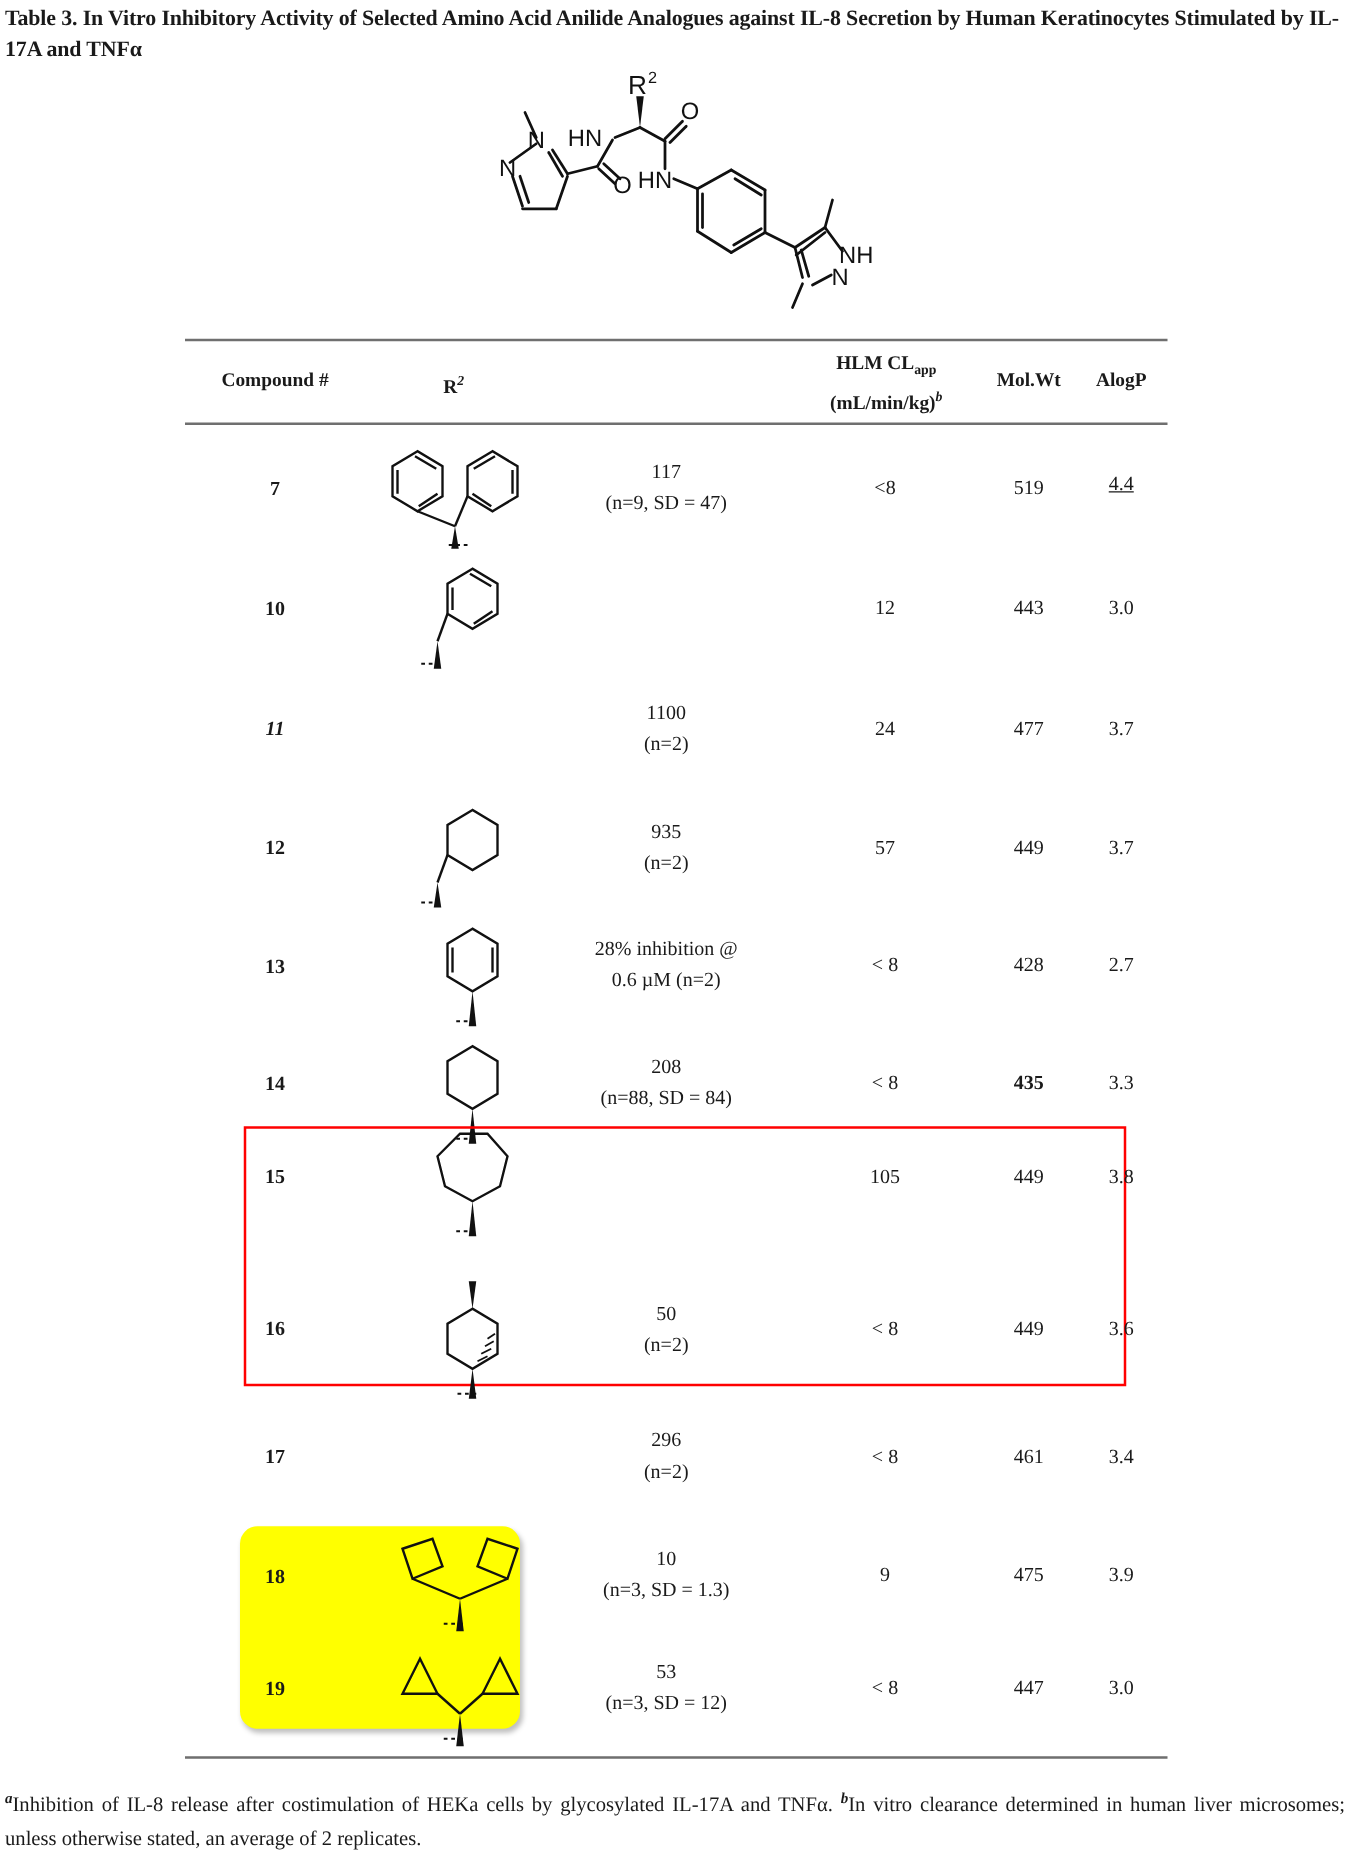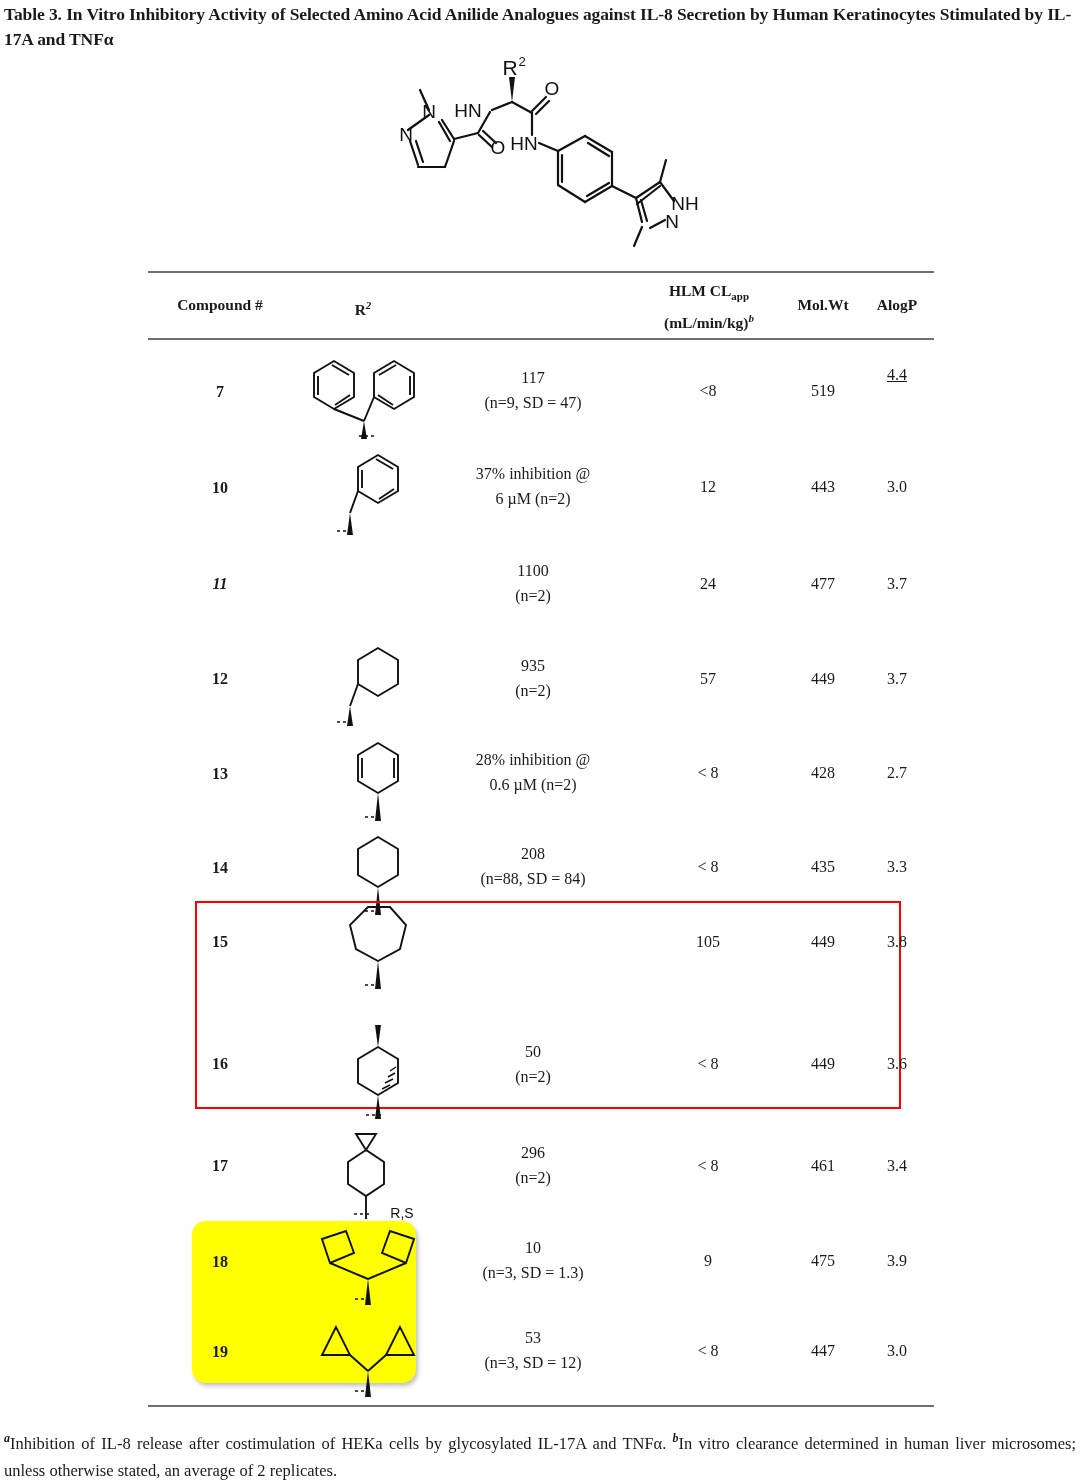--- a/index.html
+++ b/index.html
@@ -241,42 +241,38 @@
         </g>
         <path d="M 70 70 L 67 88 L 73 88 Z" fill="#111"></path>
       </svg>
     </div>
     <div class="cell col-ec" style="top:16px;">
       <span>117</span><br>
       <span>(n=9, SD = 47)</span>
     </div>
     <div class="cell col-hlm" style="top:29px;">&lt;8</div>
     <div class="cell col-mw" style="top:29px;">519</div>
-    <div class="cell col-alogp" style="top:13px;text-decoration:underline;">4.4</div>
+    <div class="cell col-alogp" style="top:26px;text-decoration:underline;">4.4</div>
   </div>
 
   <div class="row" style="top:176px; height:96px;">
     <div class="cell cmp col-cmp" style="top:28px;">10</div>
     <div class="struct" style="left:172px; top:0px;">
       <svg width="110" height="96" viewBox="0 0 110 96">
         <g stroke="#111" stroke-width="1.9" fill="none">
           <polygon points="58,8 38,20 38,44 58,56 78,44 78,20"></polygon>
           <line x1="42" y1="23" x2="42" y2="41"></line>
             <line x1="56" y1="12" x2="73" y2="22"></line>
             <line x1="74" y1="42" x2="59" y2="52"></line>
           <line x1="38" y1="44" x2="30" y2="66"></line>
           <line x1="17" y1="84" x2="34" y2="84" stroke-dasharray="3,3" stroke-width="1.6"></line>
         </g>
         <path d="M 30 66 L 27 88 L 33 88 Z" fill="#111"></path>
       </svg>
     </div>
-    <div class="cell col-ec" style="top:14px;">
-      <span>37% inhibition @</span><br>
-      <span>6 µM (n=2)</span>
-    </div>
     <div class="cell col-hlm" style="top:27px;">12</div>
     <div class="cell col-mw" style="top:27px;">443</div>
     <div class="cell col-alogp" style="top:27px;">3.0</div>
   </div>
 
   <div class="row" style="top:272px; height:95px;">
     <div class="cell cmp col-cmp" style="top:28px;font-style:italic;">11</div>
     <div class="cell col-ec" style="top:15px;">
       <span>1100</span><br>
       <span>(n=2)</span>
@@ -338,21 +334,21 @@
           <line x1="35" y1="80" x2="52" y2="80" stroke-dasharray="3,3" stroke-width="1.6"></line>
         </g>
         <path d="M 48 56 L 45 84 L 51 84 Z" fill="#111"></path>
       </svg>
     </div>
     <div class="cell col-ec" style="top:14px;">
       <span>208</span><br>
       <span>(n=88, SD = 84)</span>
     </div>
     <div class="cell col-hlm" style="top:27px;">&lt; 8</div>
-    <div class="cell col-mw" style="top:27px;">435</div>
+    <div class="cell col-mw" style="top:27px;font-weight:bold;">435</div>
     <div class="cell col-alogp" style="top:27px;">3.3</div>
   </div>
 
   <div id="red-box"></div>
 
   <div class="row" style="top:632px; height:102px;">
     <div class="cell cmp col-cmp" style="top:26px;">15</div>
     <div class="struct" style="left:180px; top:0px;">
       <svg width="100" height="100" viewBox="0 0 100 100">
         <g stroke="#111" stroke-width="1.9" fill="none">
@@ -389,31 +385,20 @@
       <span>50</span><br>
       <span>(n=2)</span>
     </div>
     <div class="cell col-hlm" style="top:28px;">&lt; 8</div>
     <div class="cell col-mw" style="top:28px;">449</div>
     <div class="cell col-alogp" style="top:28px;">3.6</div>
   </div>
 
   <div class="row" style="top:855px; height:95px;">
     <div class="cell cmp col-cmp" style="top:27px;">17</div>
-    <div class="struct" style="left:170px; top:-2px;">
-      <svg width="120" height="100" viewBox="0 0 120 100">
-        <g stroke="#111" stroke-width="1.9" fill="none">
-          <polygon points="48,26 30,38 30,60 48,72 66,60 66,38"></polygon>
-          <polygon points="48,26 38,10 58,10"></polygon>
-          <line x1="36" y1="90" x2="53" y2="90" stroke-dasharray="3,3" stroke-width="1.6"></line>
-          <line x1="48" y1="72" x2="48" y2="95"></line>
-        </g>
-        <text x="84" y="94" font-family="Liberation Sans, sans-serif" font-size="14" fill="#111" text-anchor="middle">R,S</text>
-      </svg>
-    </div>
     <div class="cell col-ec" style="top:14px;">
       <span>296</span><br>
       <span>(n=2)</span>
     </div>
     <div class="cell col-hlm" style="top:27px;">&lt; 8</div>
     <div class="cell col-mw" style="top:27px;">461</div>
     <div class="cell col-alogp" style="top:27px;">3.4</div>
   </div>
 
   <div class="row" style="top:950px; height:90px;">

